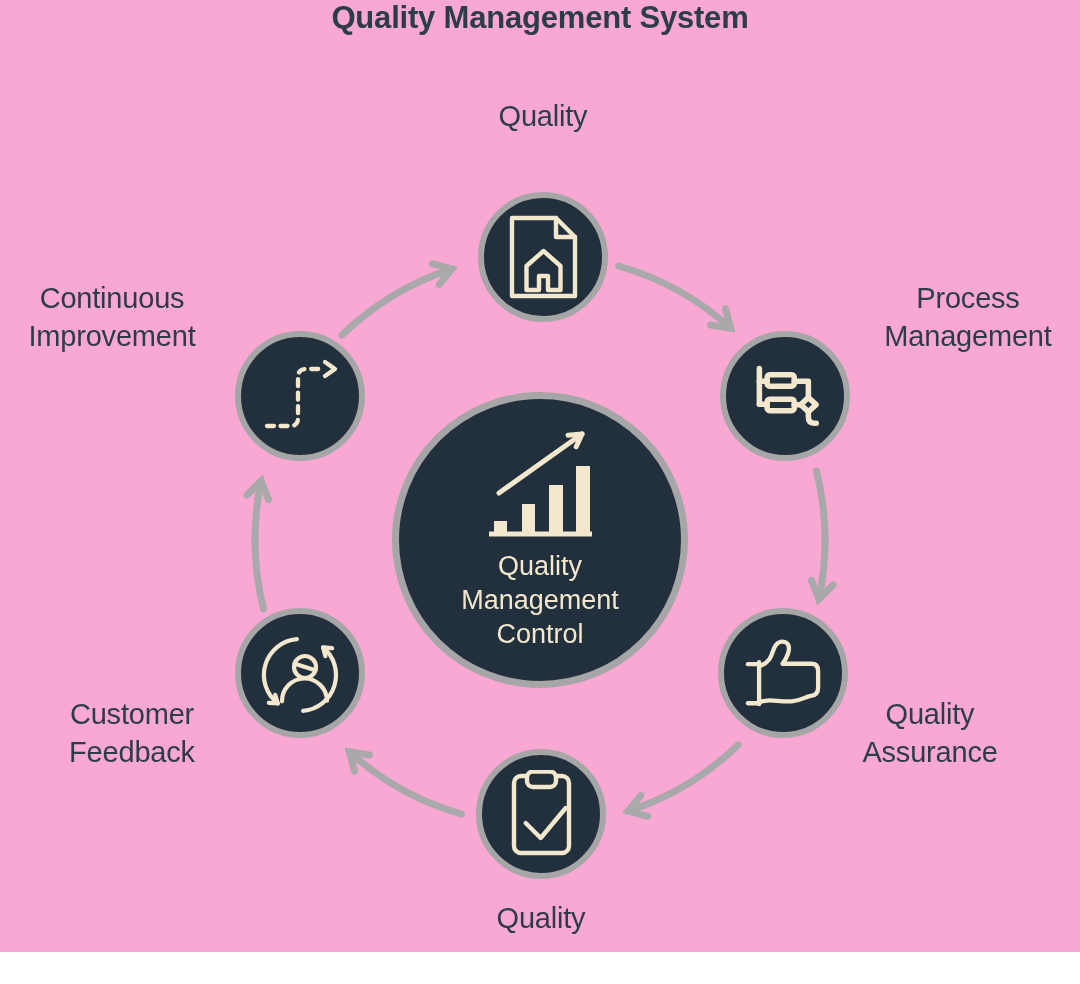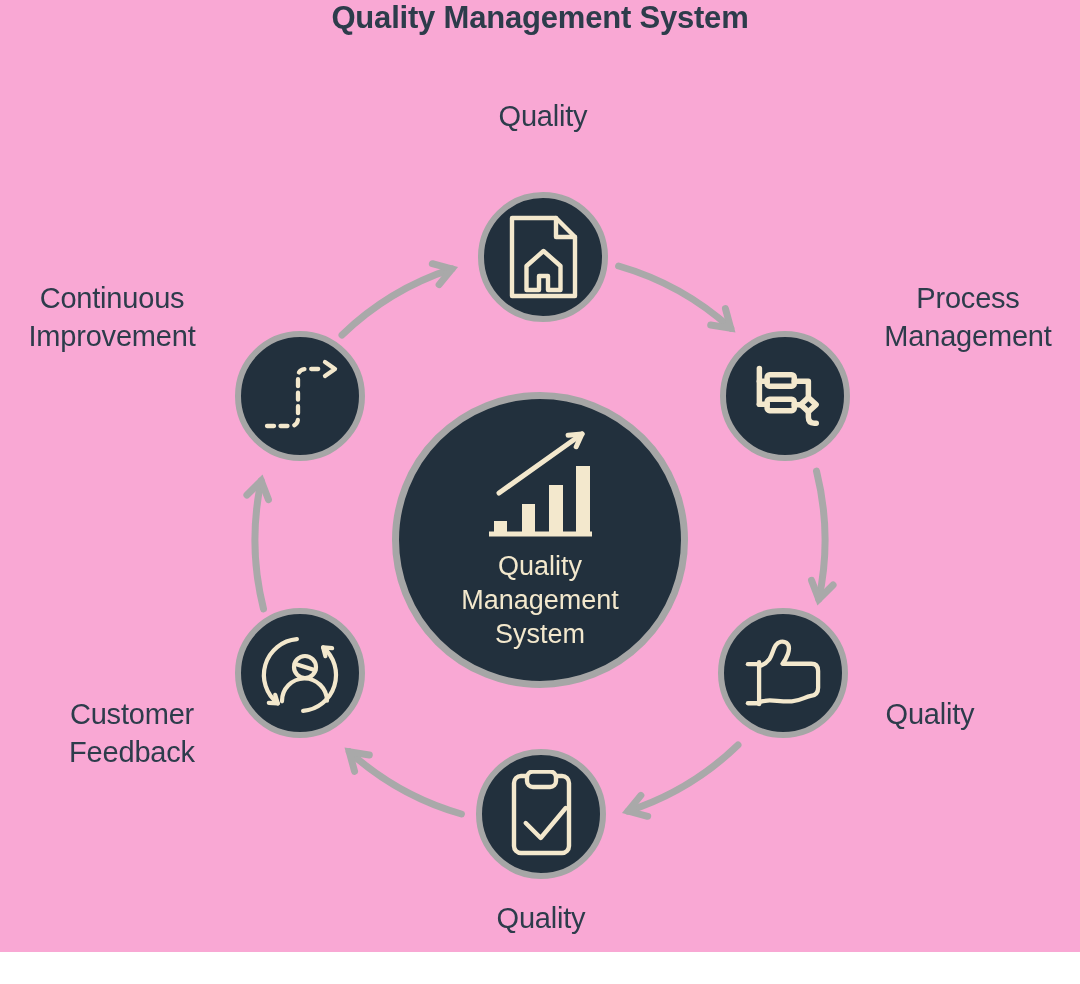--- a/index.html
+++ b/index.html
@@ -86,21 +86,21 @@
       </g>
       <g fill="none" stroke="#f3e8cd" stroke-width="5" stroke-linecap="round" stroke-linejoin="round">
         <path d="M0 105 H103"></path>
         <path d="M10 64 L93 5"></path>
         <path d="M87.2 17.7 L93 5 L79.1 6.3"></path>
       </g>
     </svg>
     <div class="hub-text">
       <span>Quality</span>
       <span>Management</span>
-      <span>System</span>
+      <span>Control</span>
     </div>
   </div>
 
   <div class="node node--planning">
     <svg class="icon" width="71" height="84" viewBox="0 0 71 84" fill="none" stroke="#f3e8cd" stroke-width="4.4" stroke-linecap="round" stroke-linejoin="round">
       <path d="M4 3 H48 L67 22 V81 H4 Z"></path>
       <path d="M48 3 V22 H67"></path>
       <path d="M18.5 75 V51 L35.5 36 L52.5 51 V75 H40 V61 H31 V75 Z"></path>
     </svg>
   </div>
@@ -129,20 +129,21 @@
   <div class="node node--assurance">
     <svg class="icon" width="80" height="76" viewBox="18 20 82 72" fill="none" stroke="#f3e8cd" stroke-width="4.4" stroke-linecap="round" stroke-linejoin="round">
       <path d="M23 47 H34.5"></path>
       <path d="M34.5 45 V88"></path>
       <path d="M23 87 H34.5"></path>
       <path d="M34.5 49 C38 48 42.5 45.5 45 42 C48 37.5 49 31 51.5 27.5 C54 24 59 22.5 62.5 25 C66 27.5 65.5 32 64 36.5 C62.5 41 60 44.5 58.5 46.5 H88 Q95 46.5 95 54 V71 Q95 78.5 87.5 79.5 C81.5 80.3 77.5 84.5 68 85 C56 85.6 47 83 40.5 84.5 L34.5 85.5"></path>
     </svg>
   </div>
   <div class="label label--assurance">
     <span>Quality</span>
+      <span>Assurance</span>
   </div>
 
   <div class="node node--control">
     <svg class="icon" width="63" height="88" viewBox="0 0 63 88" stroke="#f3e8cd" stroke-width="4.4" stroke-linecap="round" stroke-linejoin="round">
       <rect x="4" y="6" width="55" height="77" rx="7" fill="none"></rect>
       <rect x="17" y="1.5" width="29" height="15.5" rx="6" fill="#22303d"></rect>
       <path d="M15.7 53 L30.7 68 L55.7 38" fill="none"></path>
     </svg>
   </div>
   <div class="label label--control">

